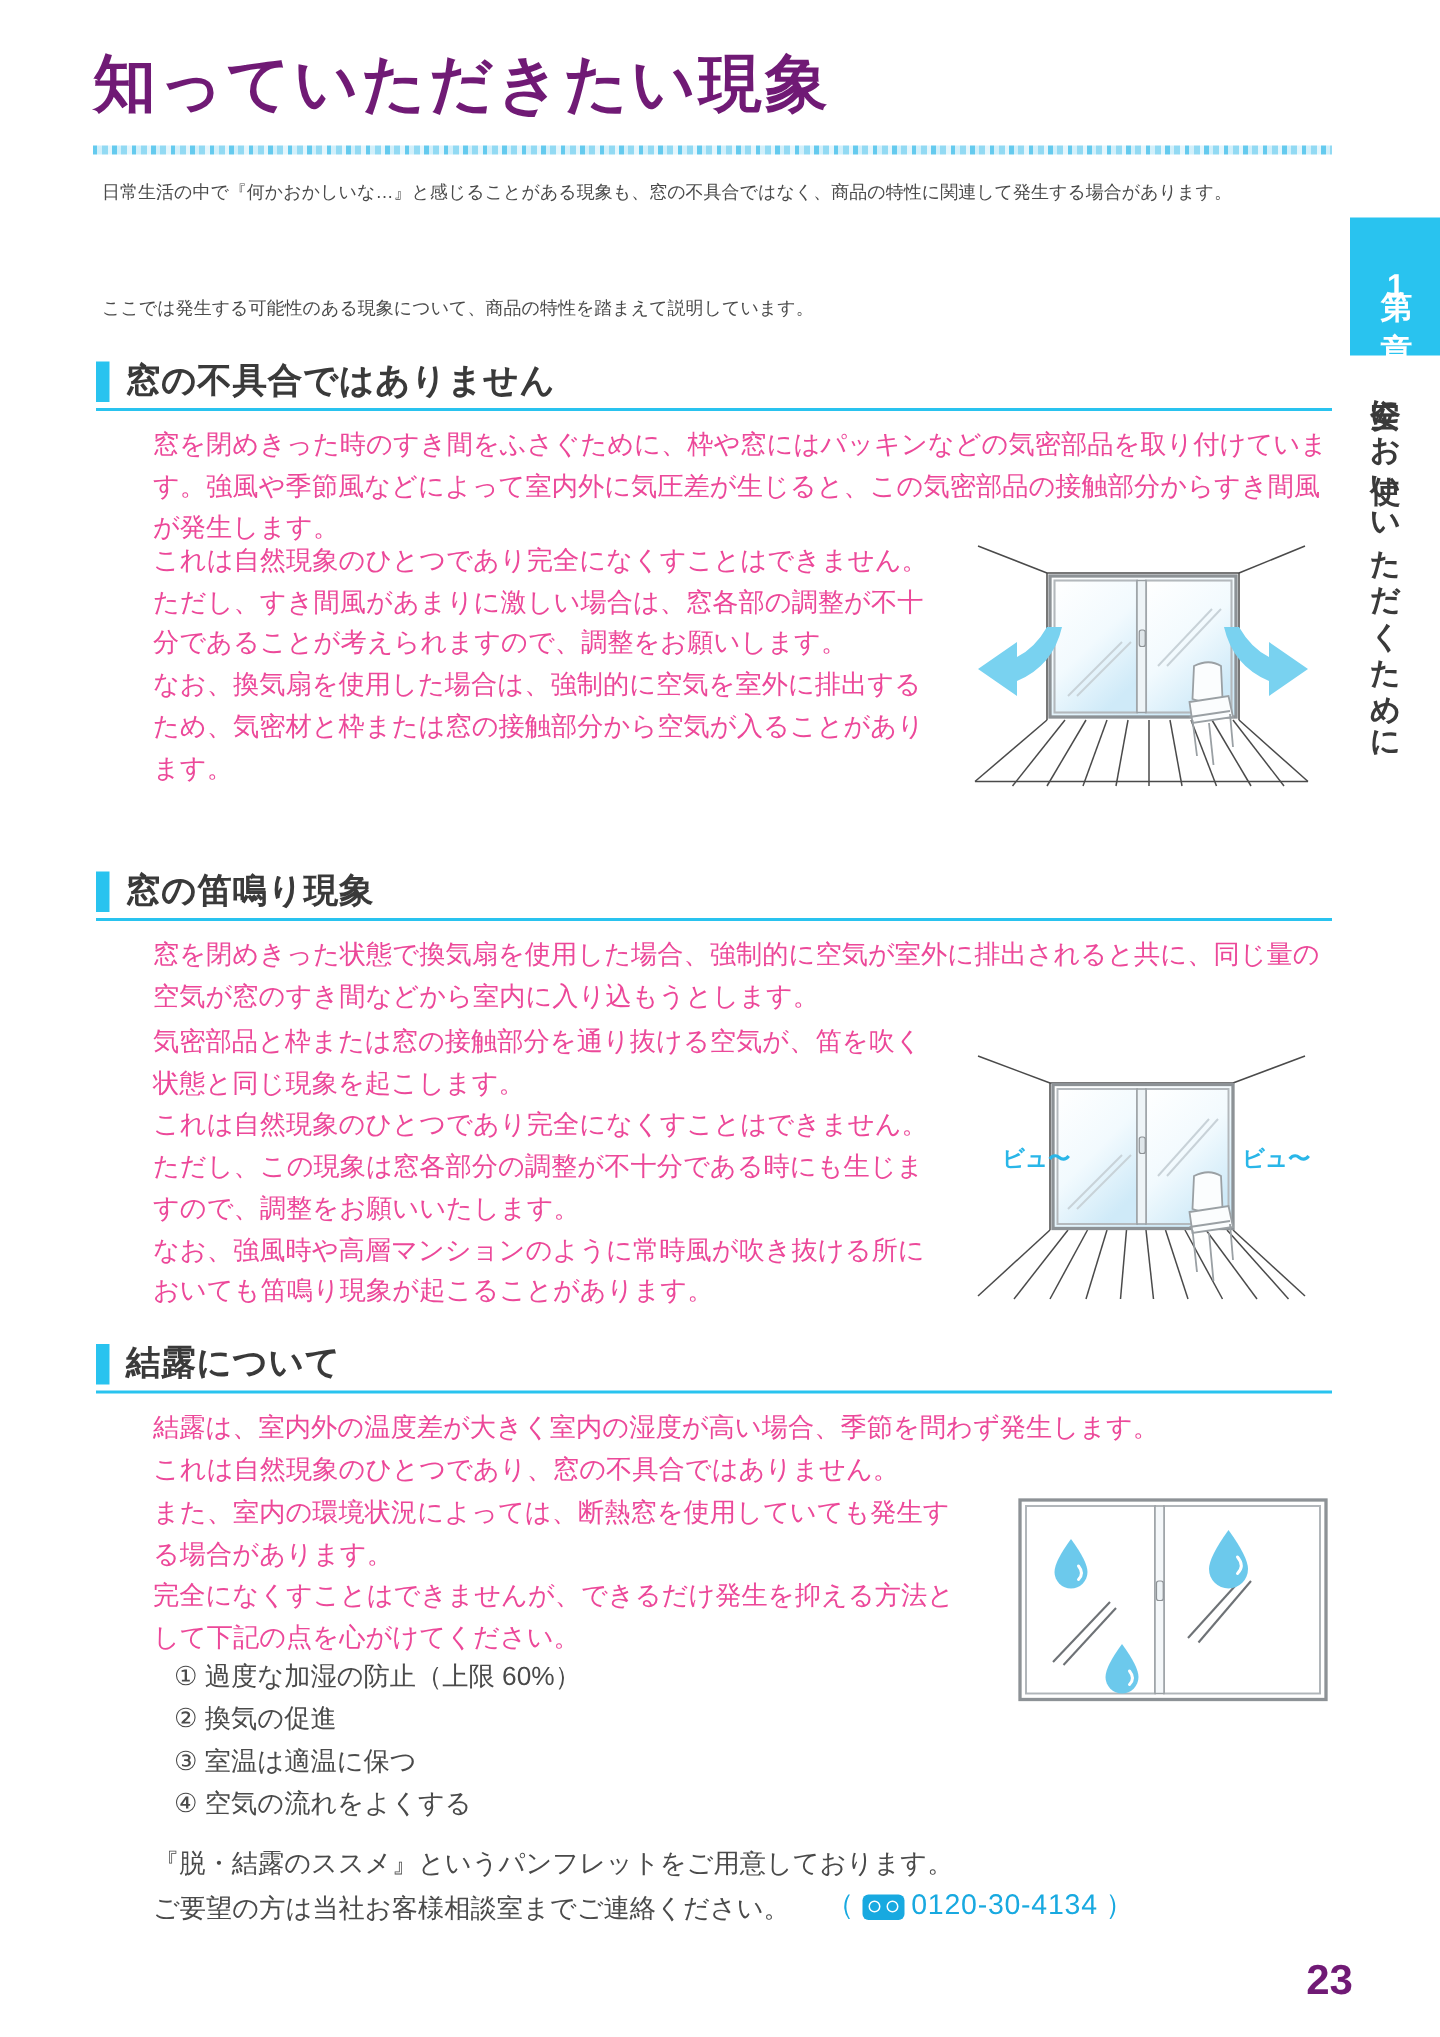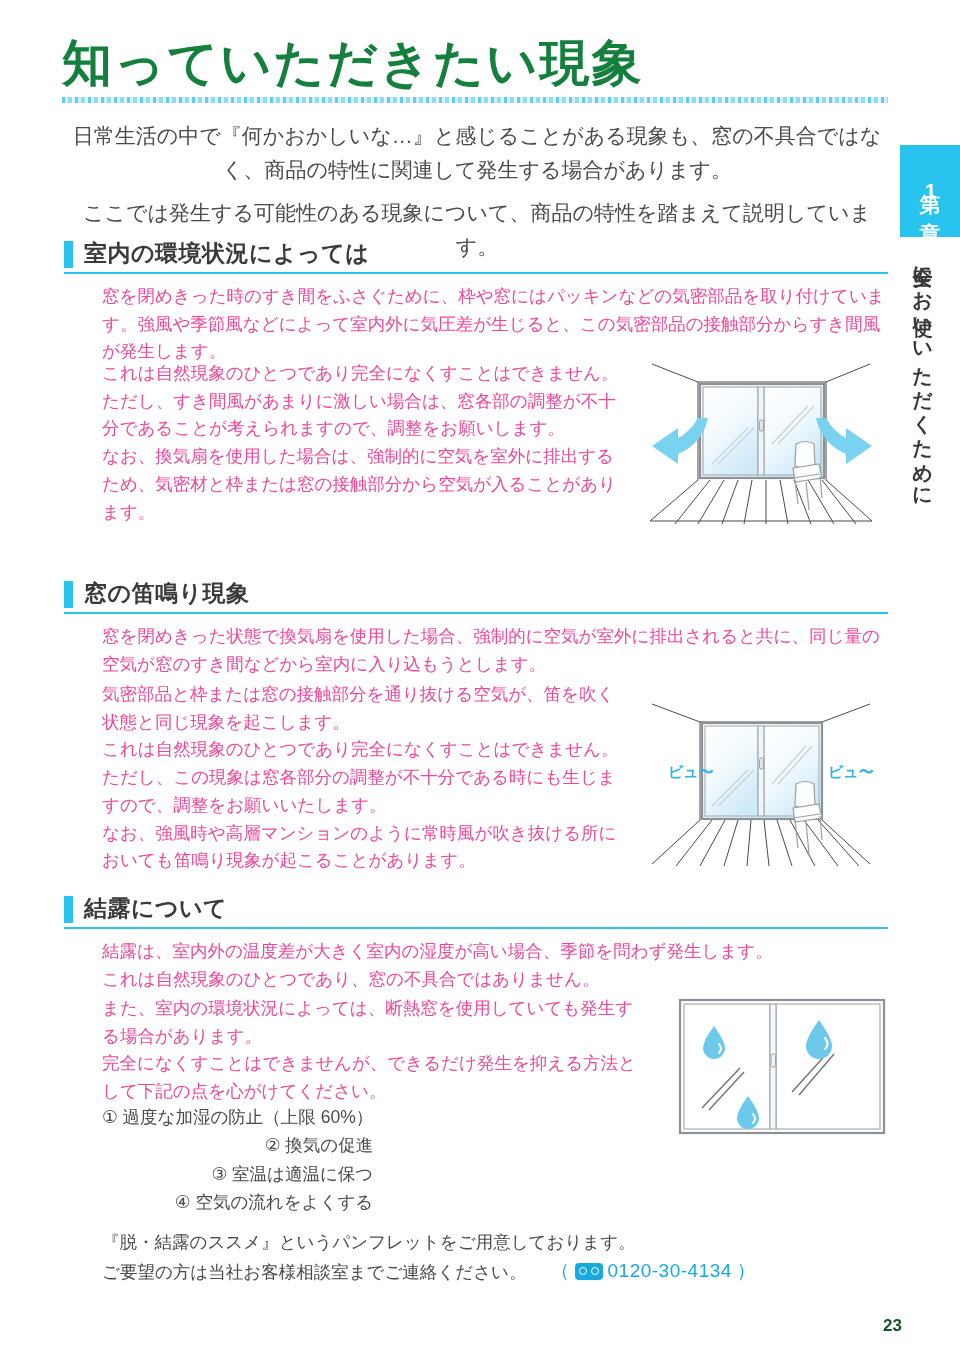--- a/index.html
+++ b/index.html
@@ -14,25 +14,26 @@
     font-family: "Liberation Sans", "DejaVu Sans", sans-serif;
     color: #4a4a4a;
     overflow: hidden;
   }
 
   
   #page-title {
     position: absolute;
     left: 62px;
     top: 36px;
-    font-size: 50px;
+    font-size: 42px;
     font-weight: bold;
-    color: #15803d;
+    color: #701a75;
     letter-spacing: 2px;
     line-height: 1.1;
+    font-family: Liberation Mono, monospace;
   }
   #title-rule {
     position: absolute;
     left: 62px;
     top: 97px;
     width: 826px;
     height: 6px;
     background:
       repeating-linear-gradient(90deg,
         rgba(41,182,232,0.85) 0px, rgba(41,182,232,0.85) 3px,
@@ -40,24 +41,23 @@
         rgba(41,182,232,0.6) 6px, rgba(41,182,232,0.6) 10px,
         rgba(41,182,232,0.15) 10px, rgba(41,182,232,0.15) 13px);
     opacity: .85;
   }
 
   
   .intro {
     position: absolute;
     left: 68px;
     width: 818px;
-    font-size: 21px;
+    font-size: 12px;
     line-height: 1.62;
     color: #4a4a4a;
-    text-align: center;
   }
   #intro-1 { top: 119px; }
   #intro-2 { top: 196px; }
 
   
   .section-head {
     position: absolute;
     left: 64px;
     width: 824px;
     height: 34px;
@@ -183,40 +183,40 @@
     writing-mode: vertical-rl;
     text-orientation: upright;
     letter-spacing: 1.5px;
   }
 
   
   #page-number {
     position: absolute;
     right: 58px;
     bottom: 22px;
-    font-size: 17px;
+    font-size: 28px;
     font-weight: bold;
-    color: #14532d;
+    color: #701a75;
   }
 
   
   .illus { position: absolute; }
 </style>
 </head>
 <body>
 
 <div id="page-title">知っていただきたい現象</div>
 <div id="title-rule"></div>
 
 <div class="intro" id="intro-1">日常生活の中で『何かおかしいな…』と感じることがある現象も、窓の不具合ではなく、商品の特性に関連して発生する場合があります。</div>
 <div class="intro" id="intro-2">ここでは発生する可能性のある現象について、商品の特性を踏まえて説明しています。</div>
 
 <div class="section-head" style="top:240px">
   <span class="bar"></span>
-  <span class="htext">室内の環境状況によっては</span>
+  <span class="htext">窓の不具合ではありません</span>
   <span class="hrule"></span>
 </div>
 <div class="body-text" style="left:102px; top:283px; width:786px;">窓を閉めきった時のすき間をふさぐために、枠や窓にはパッキンなどの気密部品を取り付けています。強風や季節風などによって室内外に気圧差が生じると、この気密部品の接触部分からすき間風が発生します。</div>
 <div class="body-text" style="left:102px; top:360px; width:520px;">これは自然現象のひとつであり完全になくすことはできません。
 ただし、すき間風があまりに激しい場合は、窓各部の調整が不十分であることが考えられますので、調整をお願いします。
 なお、換気扇を使用した場合は、強制的に空気を室外に排出するため、気密材と枠または窓の接触部分から空気が入ることがあります。</div>
 
 <div class="illus" style="left:630px; top:358px; width:262px; height:188px;">
   <svg viewBox="0 0 262 188" width="262" height="188" aria-hidden="true">
     <rect x="0" y="0" width="262" height="188" fill="#ffffff"></rect>
@@ -344,21 +344,21 @@
 <div class="section-head" style="top:895px">
   <span class="bar"></span>
   <span class="htext">結露について</span>
   <span class="hrule"></span>
 </div>
 <div class="body-text" style="left:102px; top:938px; width:786px;">結露は、室内外の温度差が大きく室内の湿度が高い場合、季節を問わず発生します。
 これは自然現象のひとつであり、窓の不具合ではありません。</div>
 <div class="body-text" style="left:102px; top:995px; width:545px;">また、室内の環境状況によっては、断熱窓を使用していても発生する場合があります。
 完全になくすことはできませんが、できるだけ発生を抑える方法として下記の点を心がけてください。</div>
 
-<div class="num-list" style="left:102px; top:1103px;text-align:right;">
+<div class="num-list" style="left:116px; top:1103px;">
   <div>① 過度な加湿の防止（上限 60%）</div>
   <div>② 換気の促進</div>
   <div>③ 室温は適温に保つ</div>
   <div>④ 空気の流れをよくする</div>
 </div>
 
 <div class="illus" style="left:672px; top:992px; width:220px; height:165px;">
   <svg viewBox="0 0 220 165" width="220" height="165" aria-hidden="true">
     <rect x="0" y="0" width="220" height="165" fill="#ffffff"></rect>
     <rect x="8" y="8" width="204" height="133" fill="#ffffff" stroke="#8d9296" stroke-width="2.2"></rect>

